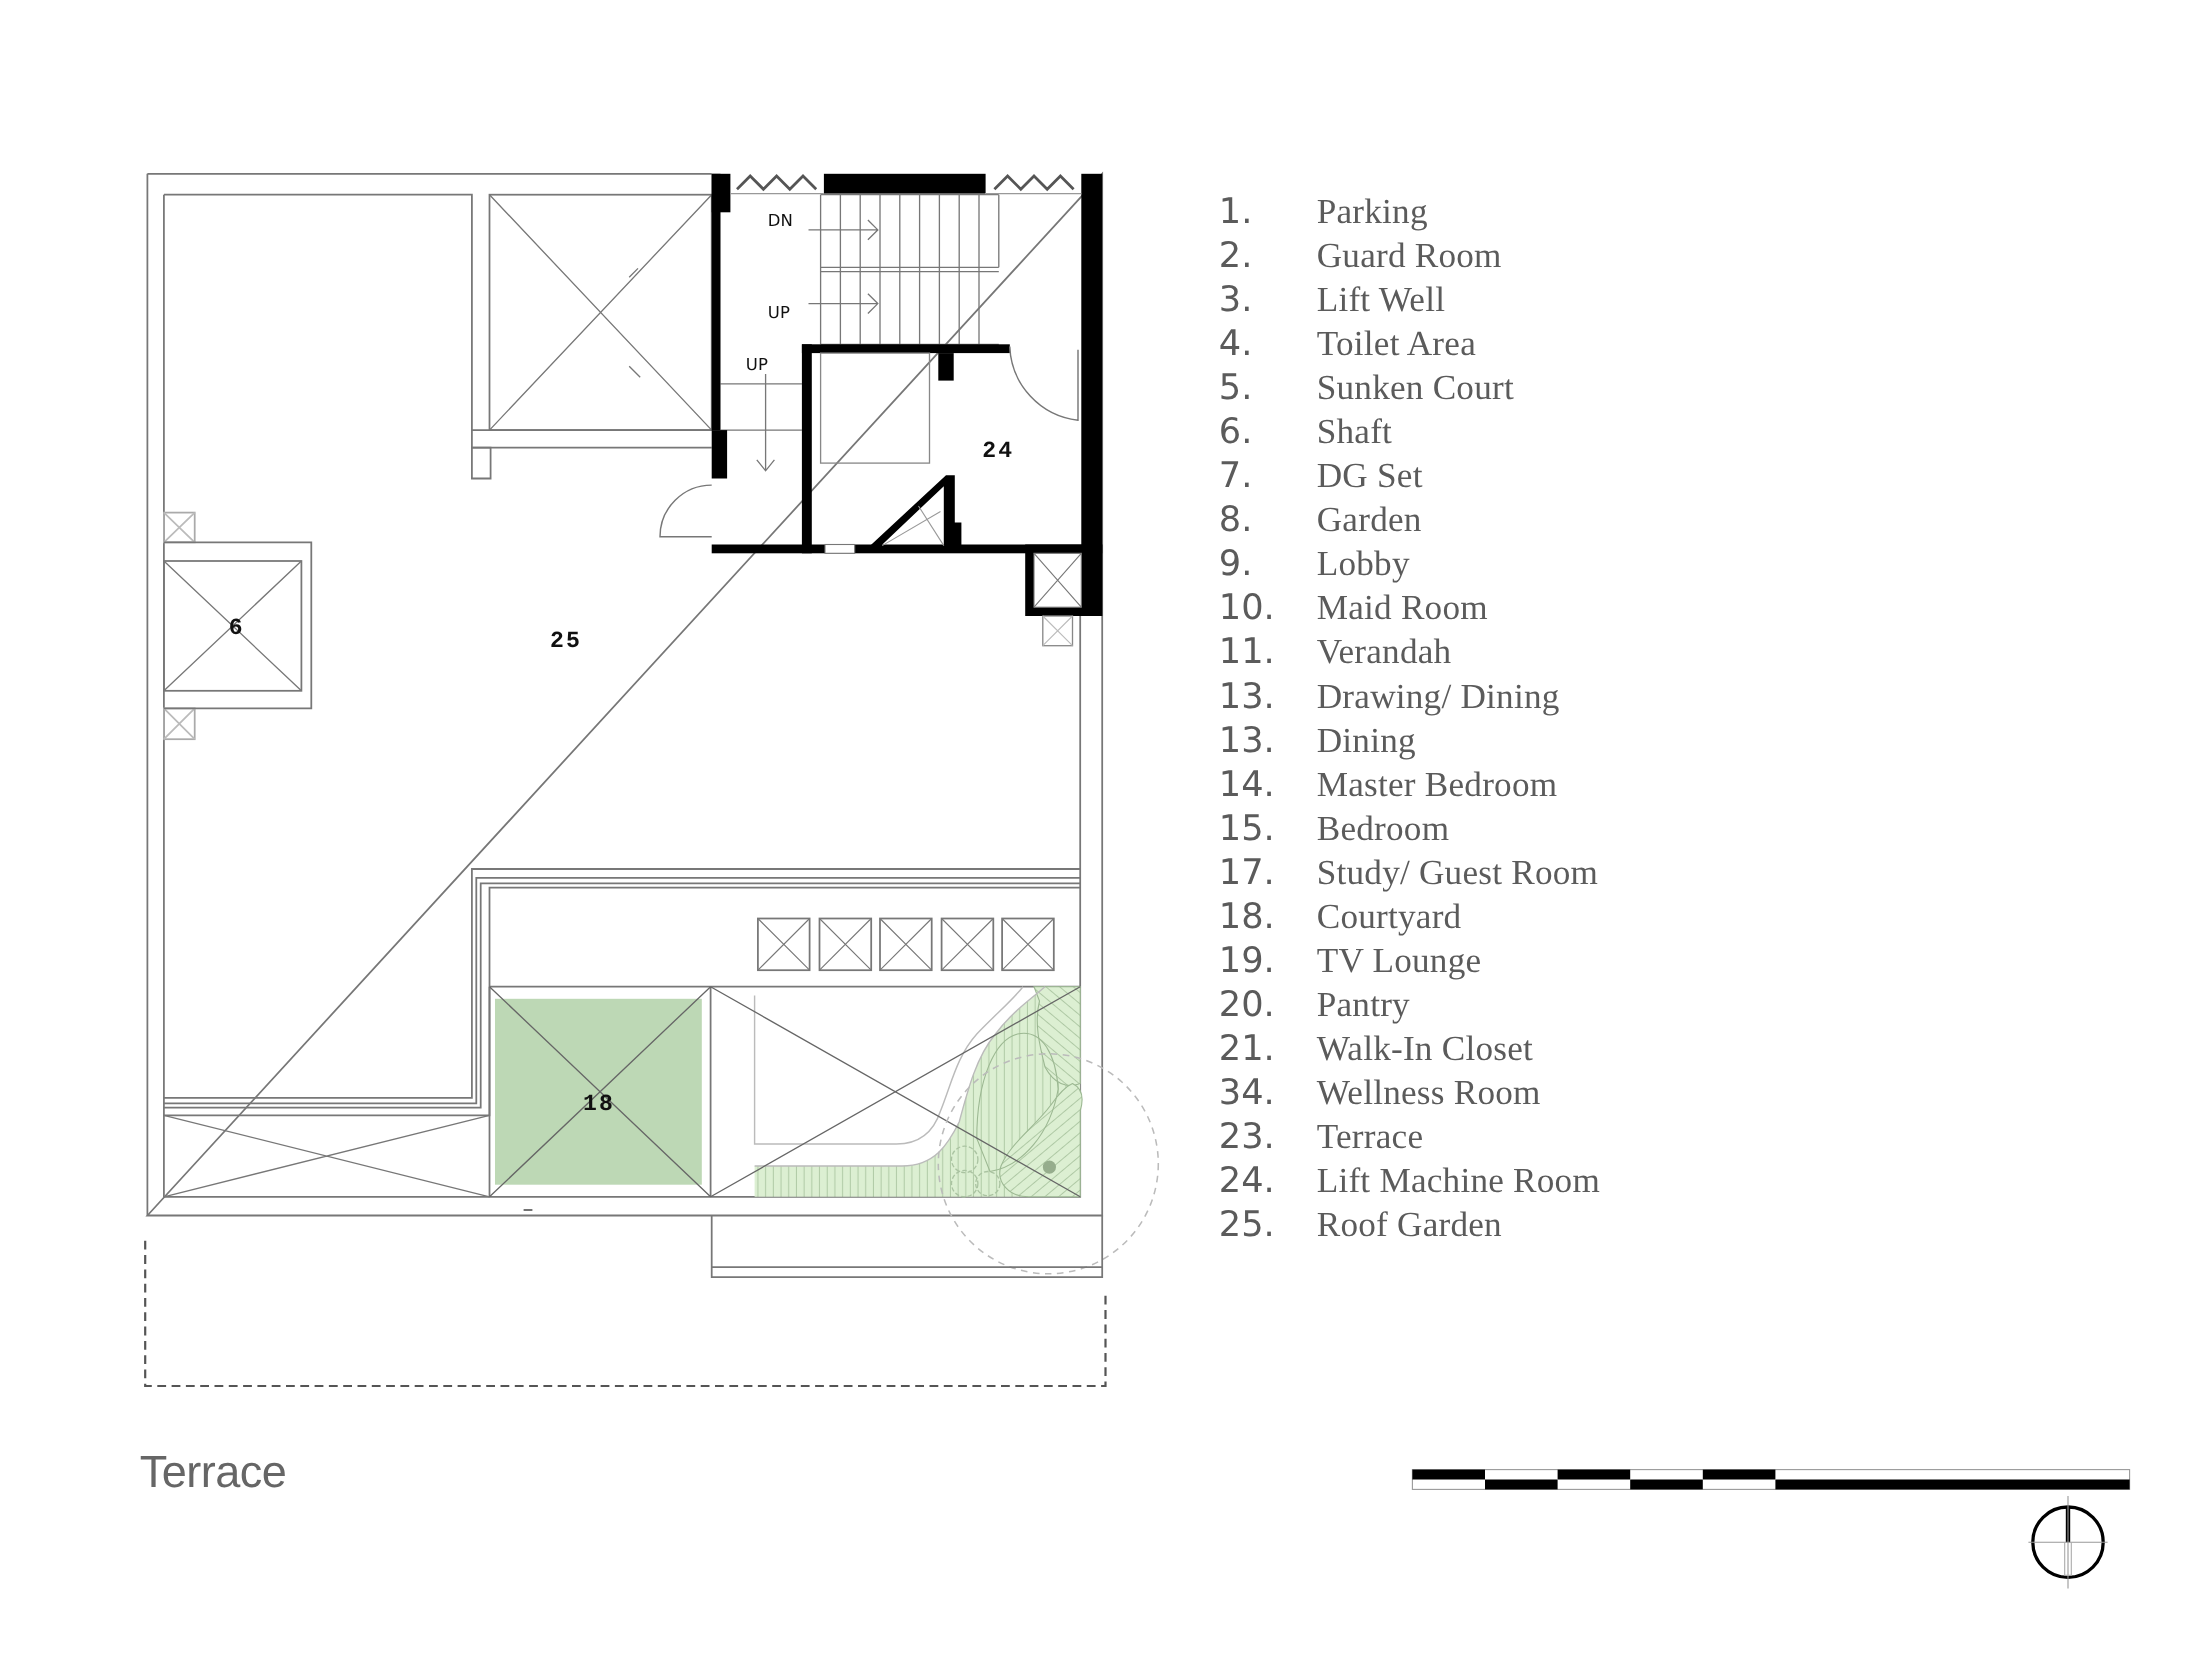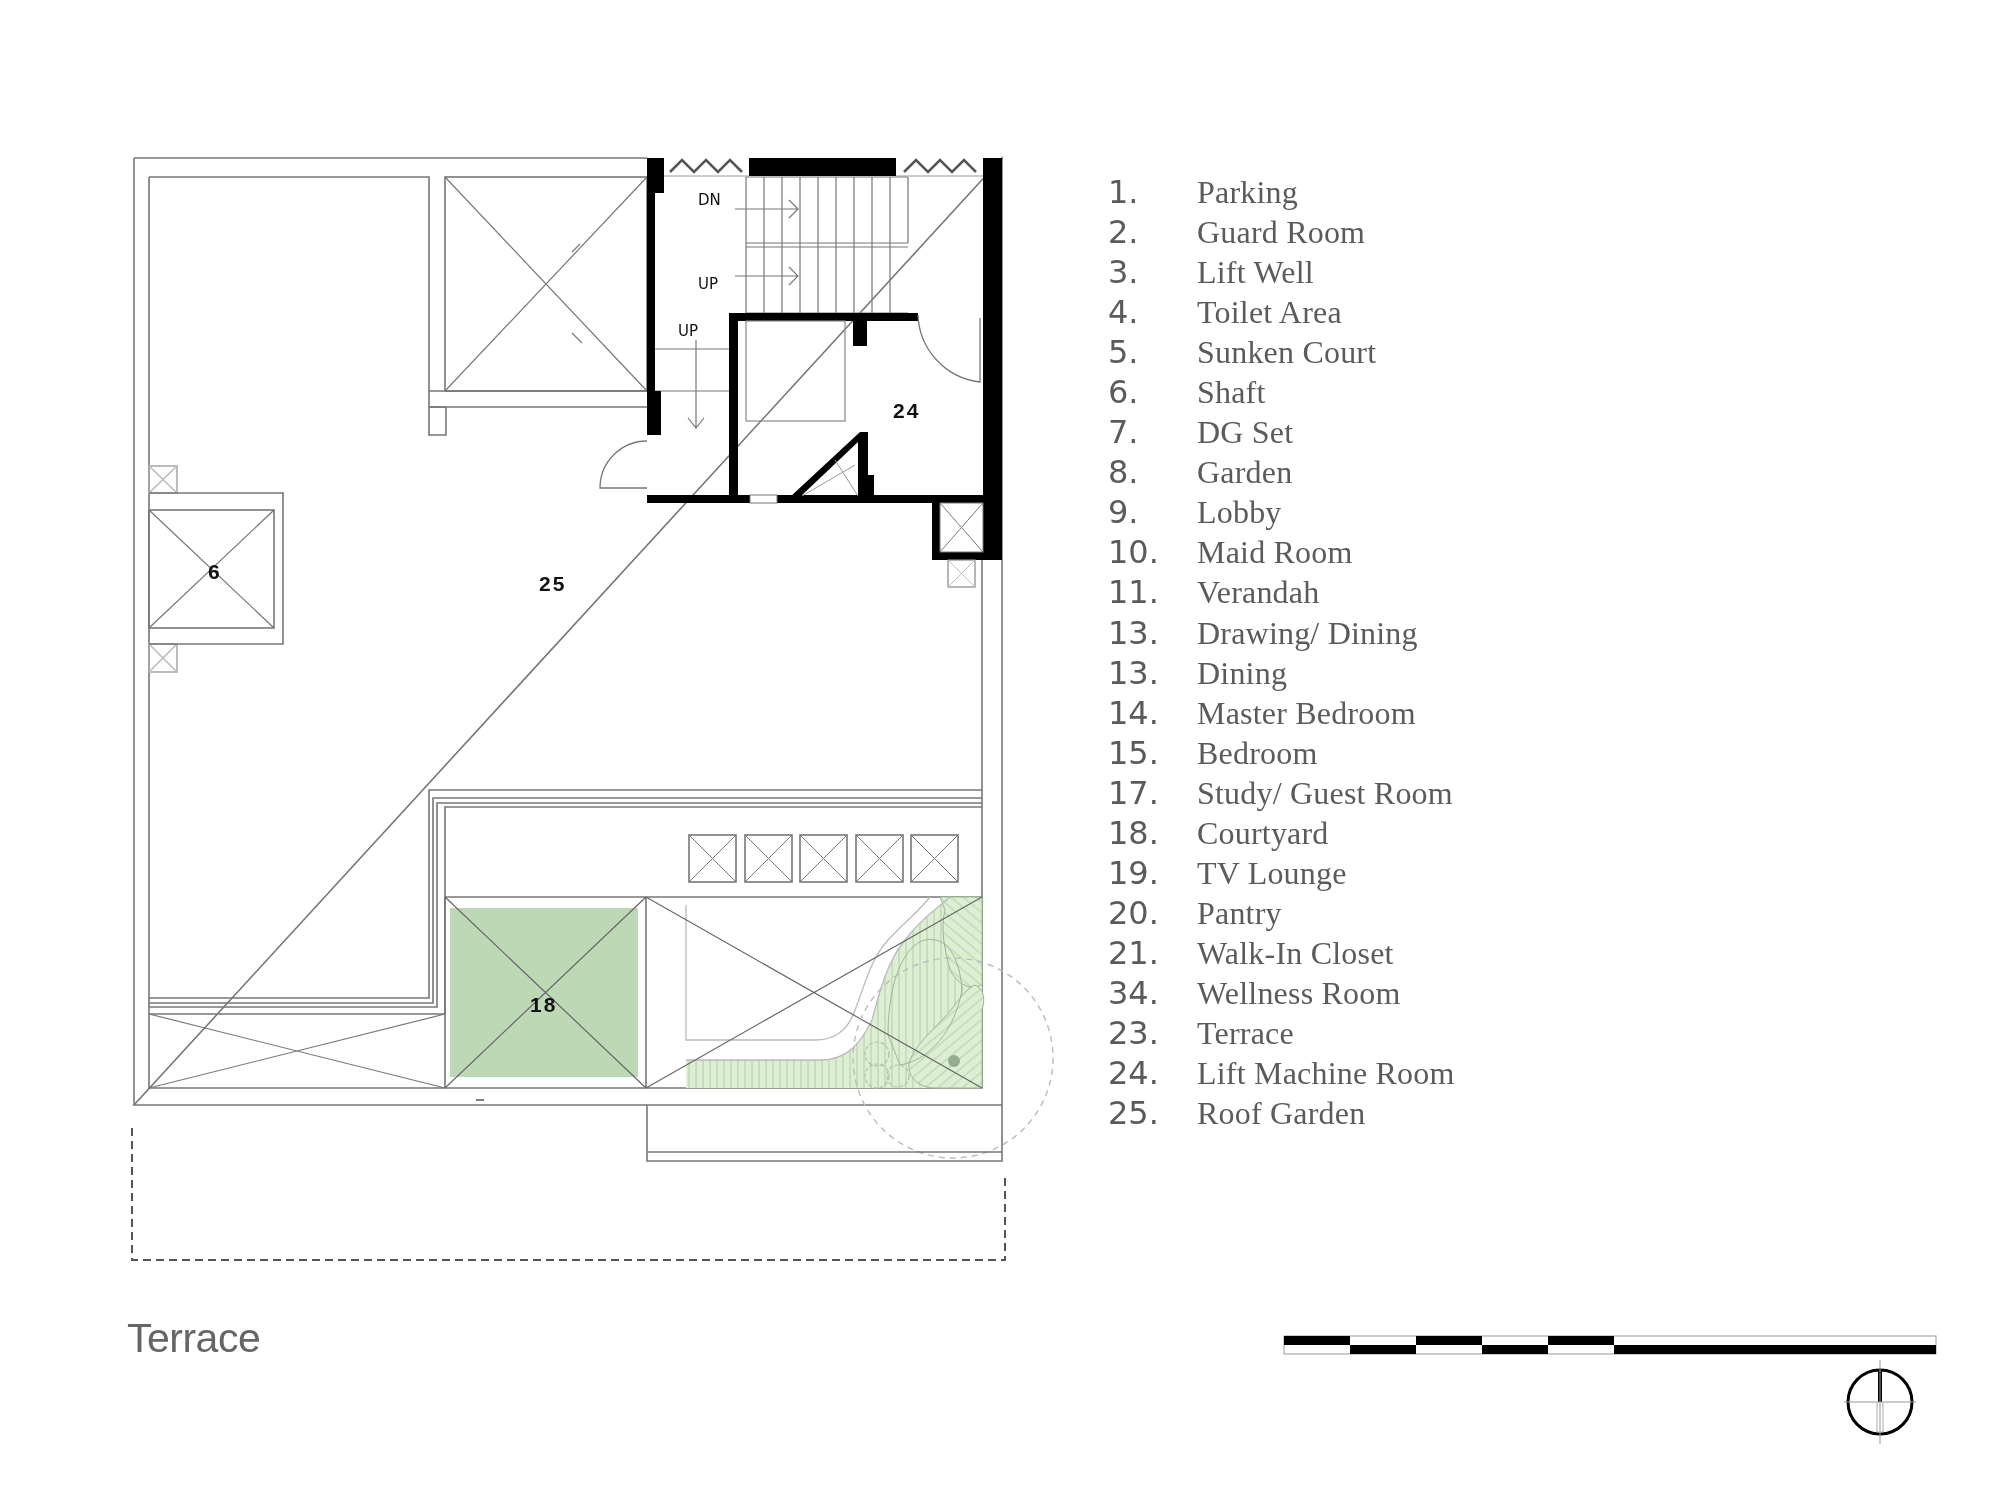--- a/index.html
+++ b/index.html
@@ -1,19 +1,19 @@
 <!DOCTYPE html>
 <html><head>
 <meta charset="utf-8">
 <style>
   html, body { margin: 0; padding: 0; background: #ffffff; }
   body { width: 2000px; height: 1512px; position: relative; overflow: hidden;
          font-family: "DejaVu Sans", sans-serif; }
   #plan { position: absolute; left: 0; top: 0; width: 2000px; height: 1512px; }
-  .room-label { position: absolute; font-family: Liberation Sans, sans-serif; font-weight: bold;
+  .room-label { position: absolute; font-family: Liberation Mono, monospace; font-weight: bold;
                 color: #111; font-size: 21px; letter-spacing: 2px; line-height: 1; }
   .stair-label { position: absolute; font-family: "DejaVu Sans", sans-serif; color: #111;
                  font-size: 15px; line-height: 1; }
   .legend { position: absolute; left: 1108px; top: 172px; margin: 0; padding: 0; list-style: none; }
   .legend li { height: 40.05px; line-height: 40px; font-size: 32px; color: #5b5b5b;
                font-family: "DejaVu Sans", sans-serif; white-space: nowrap; display: flex; }
   .legend .num { width: 89px; display: inline-block; }
   .legend .name { display: inline-block; letter-spacing: 0.2px; font-family: Liberation Serif, serif; }
   .title { position: absolute; left: 127px; top: 1318px; font-size: 41px; color: #666;
            font-family: "Liberation Sans", sans-serif; line-height: 1; letter-spacing: -0.5px; }
@@ -168,21 +168,21 @@
     <rect x="1284" y="1336" width="66" height="9" fill="#000"></rect>
     <rect x="1350" y="1345" width="66" height="9" fill="#000"></rect>
     <rect x="1416" y="1336" width="66" height="9" fill="#000"></rect>
     <rect x="1482" y="1345" width="66" height="9" fill="#000"></rect>
     <rect x="1548" y="1336" width="66" height="9" fill="#000"></rect>
     <rect x="1614" y="1345" width="322" height="9" fill="#000"></rect>
   </g>
 </svg>
 
 <div class="room-label" style="left:208px; top:561px;">6</div>
-<div class="room-label" style="left:539px; top:573px;">25</div>
+<div class="room-label" style="left:500px; top:573px;">25</div>
 <div class="room-label" style="left:893px; top:400px;">24</div>
 <div class="room-label" style="left:530px; top:983px;margin-top:11px;">18</div>
 
 <div class="stair-label" style="left:698px; top:193px;">DN</div>
 <div class="stair-label" style="left:698px; top:277px;">UP</div>
 <div class="stair-label" style="left:678px; top:324px;">UP</div>
 
 <ul class="legend">
   <li>
       <span class="num">1.</span>

